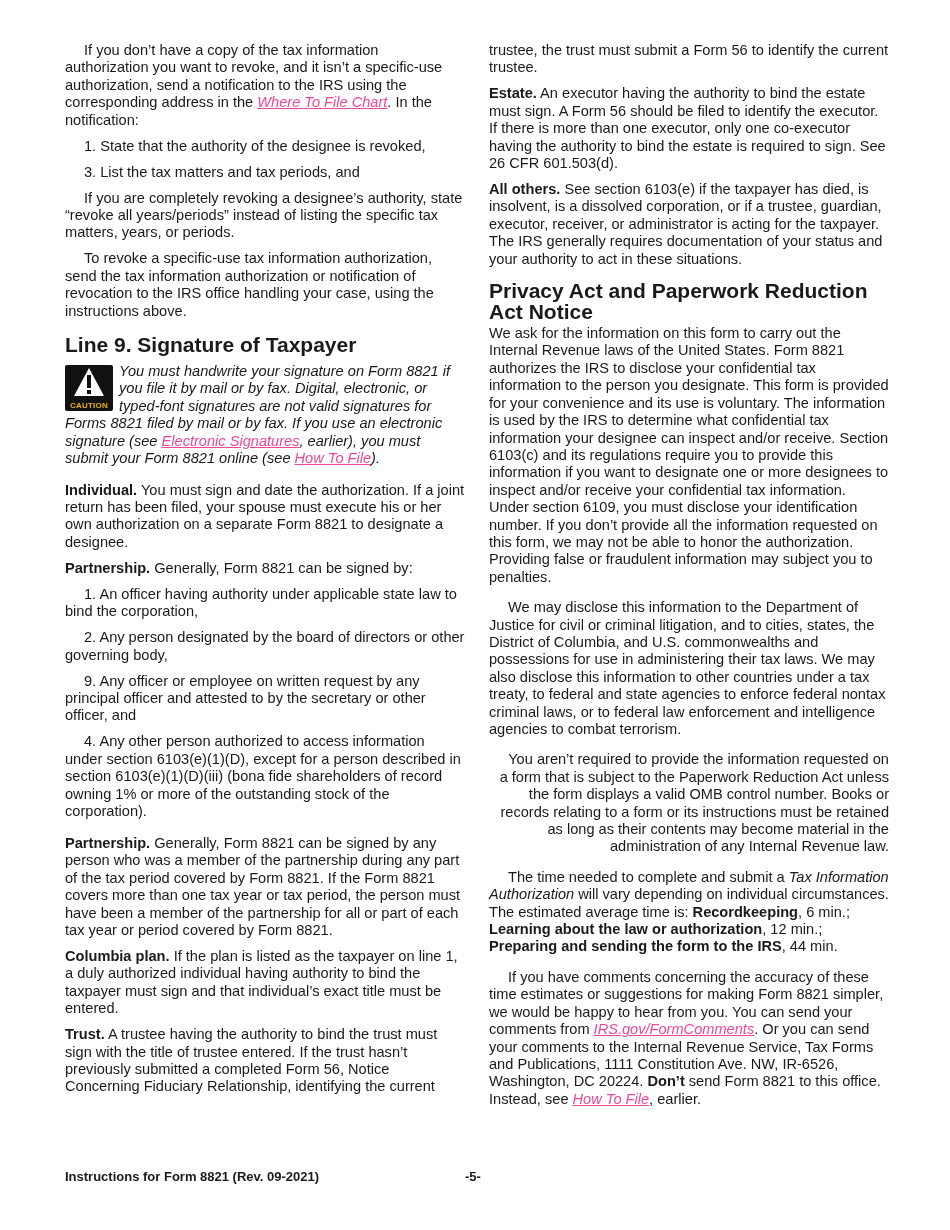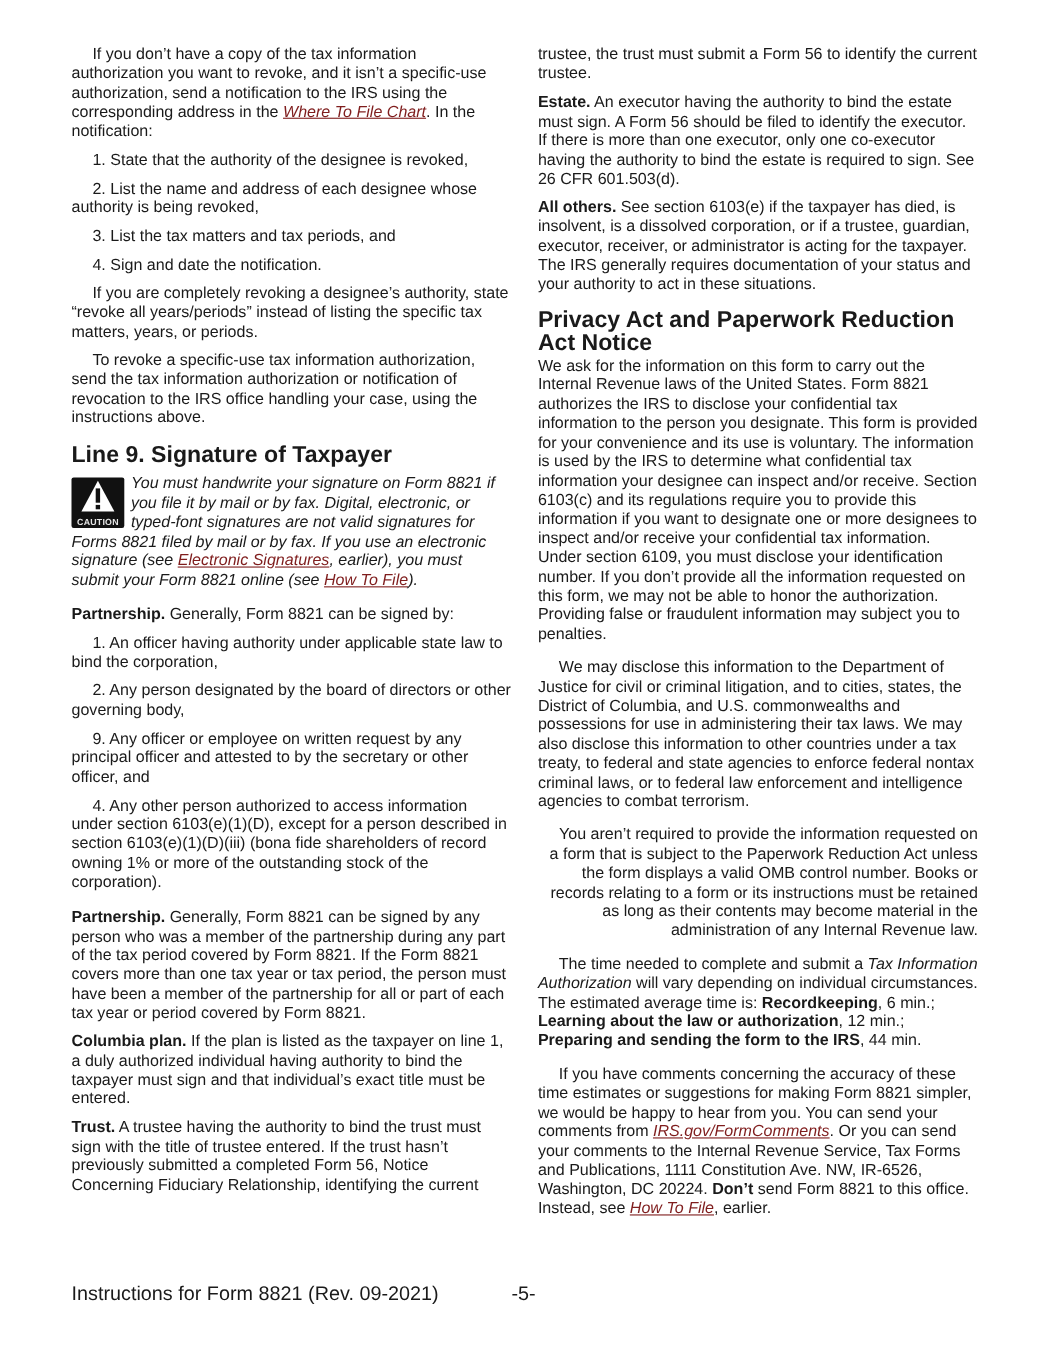--- a/index.html
+++ b/index.html
@@ -11,71 +11,70 @@
       line-height: 17.4px;
     }
     .col {
       position: absolute; top: 42px; width: 400px;
     }
     .col-left { left: 65px; }
     .col-right { left: 489px; }
     p { margin: 0 0 8.6px 0; }
     .indent { text-indent: 19px; }
     .item { text-indent: 19px; margin-bottom: 8.6px; }
-    a.link { color: #7f1d1d; font-style: italic; text-decoration: underline; }
+    a.link { color: #ec4899; font-style: italic; text-decoration: underline; }
     b { font-weight: bold; }
     h2 {
       font-size: 21px; line-height: 21px; font-weight: bold; margin: 14px 0 6px 0;
     }
     .caution {
       position: relative; font-style: italic; margin: 8px 0 14px 0;
     }
     .caution-icon {
       float: left; width: 48px; height: 46px; margin: 2px 6px 0 0;
-      background: #111; color: #e5e5e5; position: relative; border-radius: 2px;
+      background: #111; color: #eab308; position: relative; border-radius: 2px;
     }
     .caution-icon svg { position: absolute; left: 8px; top: 2px; }
     .caution-icon .cap {
       position: absolute; left: 0; right: 0; bottom: 1px;
       font-family: "Liberation Sans", sans-serif; font-weight: bold; font-style: normal;
       font-size: 8px; line-height: 9px; text-align: center; letter-spacing: 0.2px;
     }
     .footer {
       position: absolute; top: 1168px; left: 65px; width: 820px;
-      font-weight: normal; font-size: 18px;
+      font-weight: bold; font-size: 13px;
     }
     .footer .page { position: absolute; left: 400px; top: 0; }
     .gap { height: 6px; }
   </style>
 </head>
 <body>
 
 <div class="col col-left">
   <p class="indent"><span>If you don’t have a copy of the tax information authorization you want to revoke, and it isn’t a specific-use authorization, send a notification to the IRS using the corresponding address in the </span><a class="link">Where To File Chart</a><span>. In the notification:</span></p>
   <p class="item">1.  State that the authority of the designee is revoked,</p>
-  <p class="item">2.  List the name and address of each designee whose authority is being revoked,</p>
   <p class="item">3.  List the tax matters and tax periods, and</p>
-  <p class="item">4.  Sign and date the notification.</p>
   <p class="indent">If you are completely revoking a designee’s authority, state “revoke all years/periods” instead of listing the specific tax matters, years, or periods.</p>
   <p class="indent">To revoke a specific-use tax information authorization, send the tax information authorization or notification of revocation to the IRS office handling your case, using the instructions above.</p>
 
   <h2>Line 9. Signature of Taxpayer</h2>
 
   <div class="caution">
     <div class="caution-icon">
       <svg width="32" height="30" viewBox="0 0 32 30">
         <polygon points="16,1 31,29 1,29" fill="#ffffff"></polygon>
         <rect x="14" y="8" width="4" height="13" fill="#111"></rect>
         <rect x="14" y="23" width="4" height="4" fill="#111"></rect>
       </svg>
       <span class="cap">CAUTION</span>
     </div>
     <span>You must handwrite your signature on Form 8821 if you file it by mail or by fax. Digital, electronic, or typed-font signatures are not valid signatures for Forms 8821 filed by mail or by fax. If you use an electronic signature (see </span><a class="link">Electronic Signatures</a><span>, earlier), you must submit your Form 8821 online (see </span><a class="link">How To File</a><span>).</span>
   </div>
 
+  <p><b>Individual.</b><span> You must sign and date the authorization. If a joint return has been filed, your spouse must execute his or her own authorization on a separate Form 8821 to designate a designee.</span></p>
 
   <p><b>Partnership.</b><span> Generally, Form 8821 can be signed by:</span></p>
   <p class="item">1.  An officer having authority under applicable state law to bind the corporation,</p>
   <p class="item">2.  Any person designated by the board of directors or other governing body,</p>
   <p class="item">9.  Any officer or employee on written request by any principal officer and attested to by the secretary or other officer, and</p>
   <p class="item">4.  Any other person authorized to access information under section 6103(e)(1)(D), except for a person described in section 6103(e)(1)(D)(iii) (bona fide shareholders of record owning 1% or more of the outstanding stock of the corporation).</p>
   <div class="gap"></div>
 
   <p><b>Partnership.</b><span> Generally, Form 8821 can be signed by any person who was a member of the partnership during any part of the tax period covered by Form 8821. If the Form 8821 covers more than one tax year or tax period, the person must have been a member of the partnership for all or part of each tax year or period covered by Form 8821.</span></p>
 

